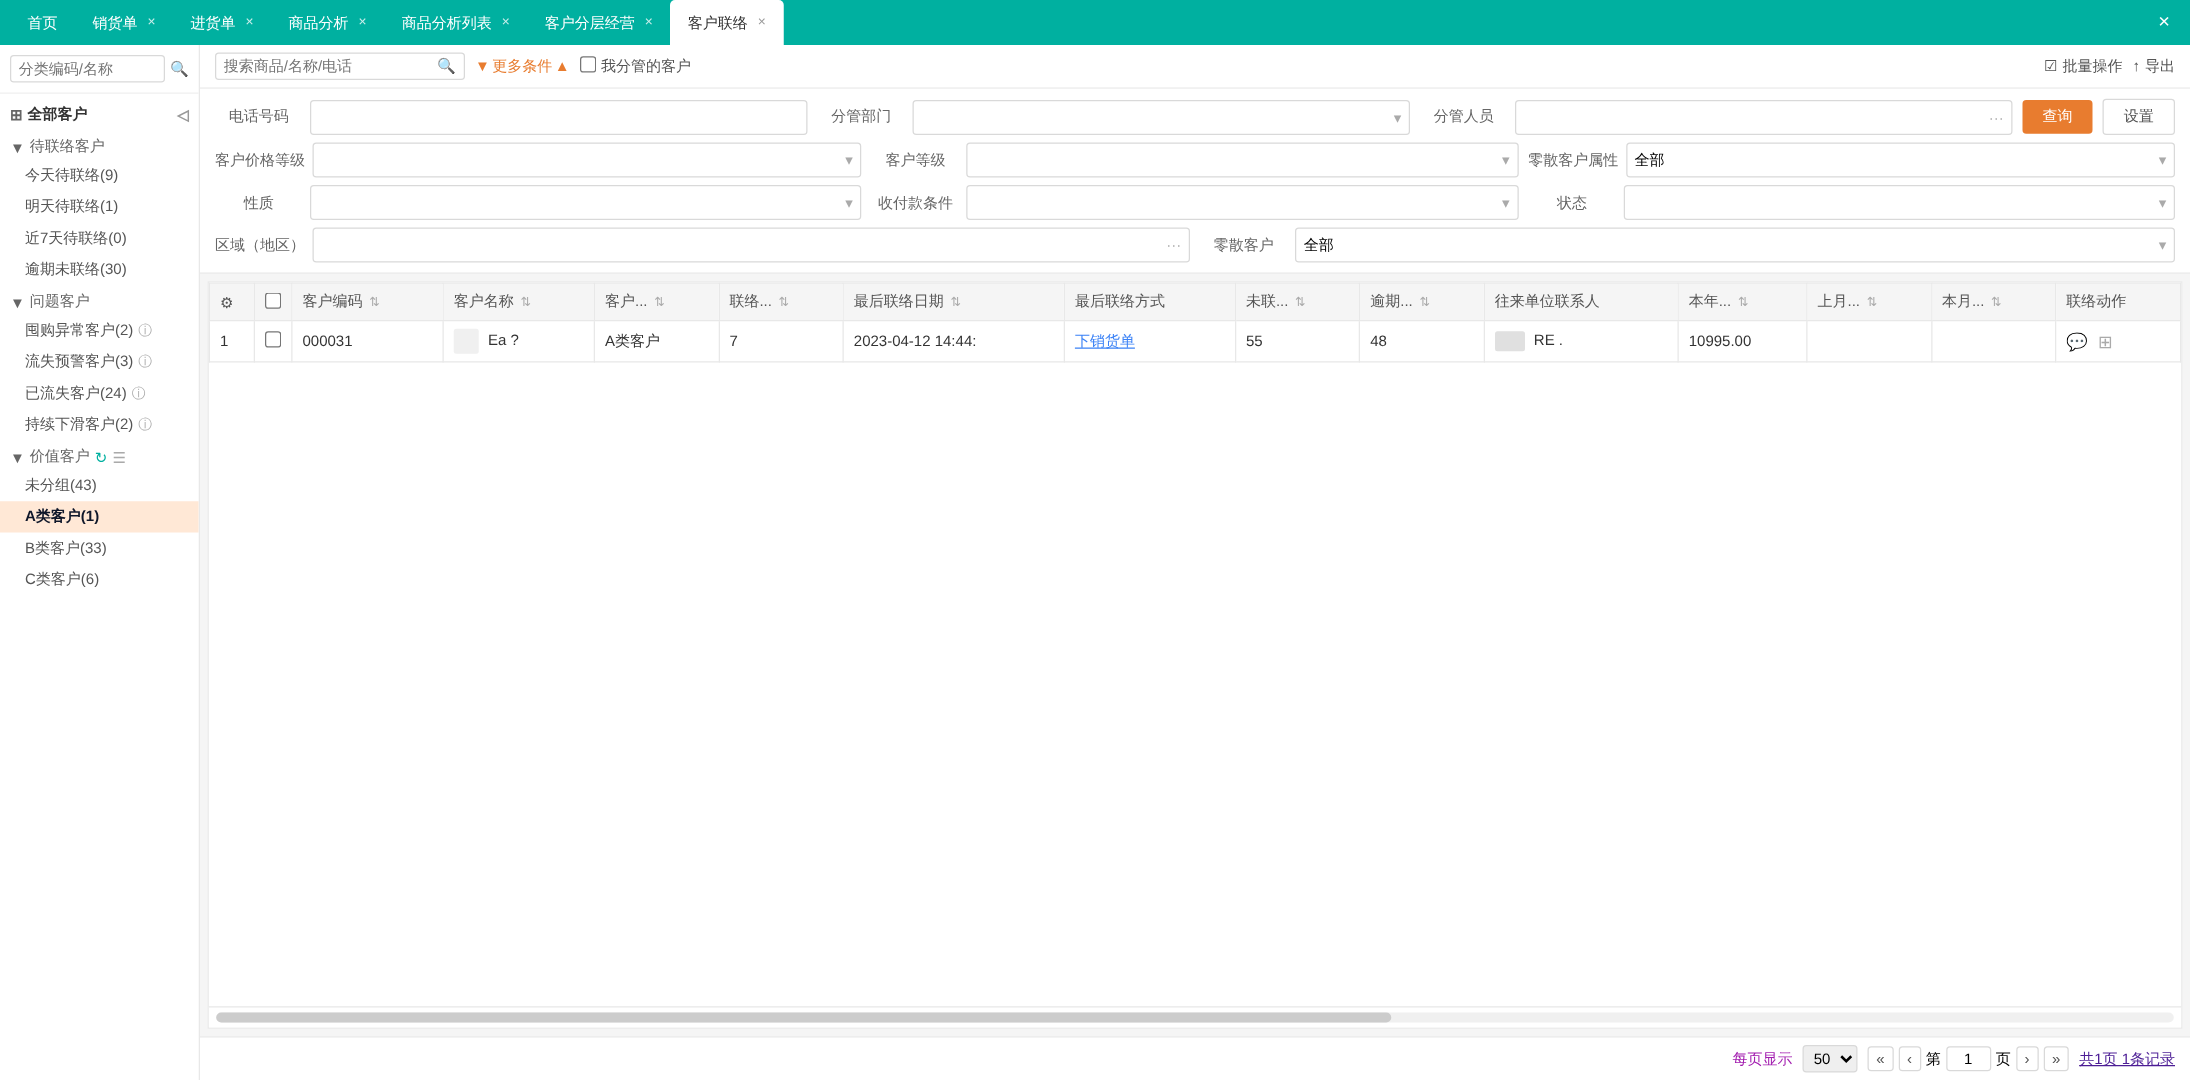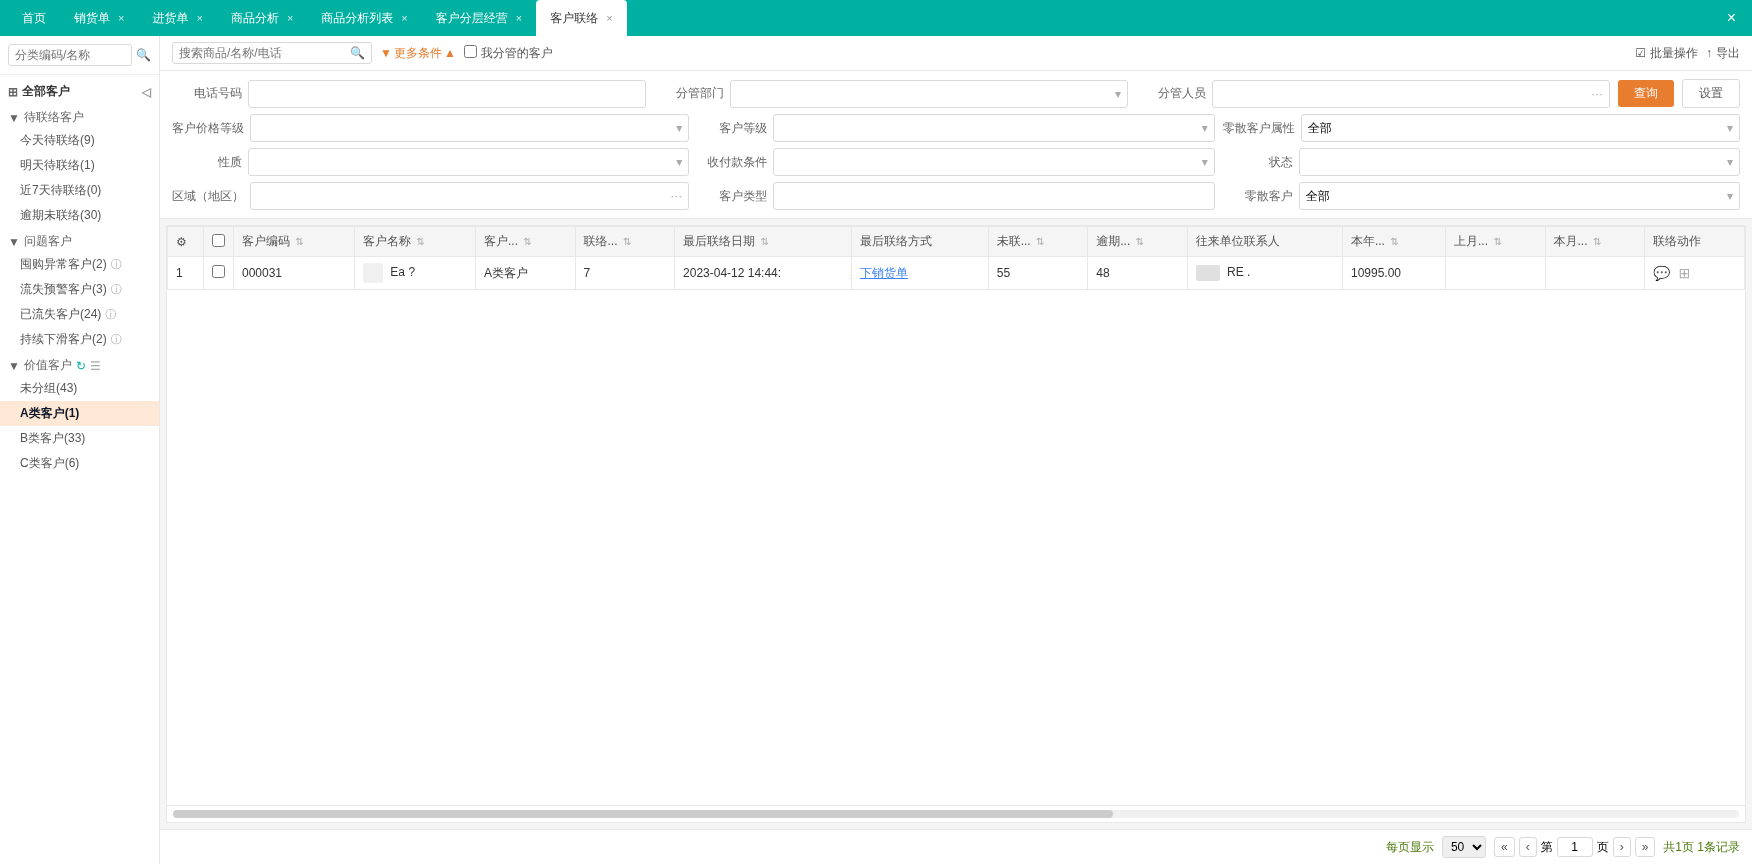--- a/index.html
+++ b/index.html
@@ -178,21 +178,21 @@
     .filter-field {
       display: flex;
       align-items: center;
       flex: 1;
       gap: 6px;
     }
     .filter-field label {
       color: #666;
       white-space: nowrap;
       min-width: 70px;
-      text-align: right;
+      text-align: center;
     }
     .filter-field .field-input {
       flex: 1;
       border: 1px solid #d9d9d9;
       border-radius: 3px;
       padding: 4px 6px;
       font-size: 12px;
       display: flex;
       align-items: center;
       justify-content: space-between;
@@ -242,21 +242,21 @@
     
     .pagination-bar {
       background: #fff;
       border-top: 1px solid #e8e8e8;
       padding: 6px 12px;
       display: flex;
       align-items: center;
       gap: 8px;
       justify-content: flex-end;
     }
-    .pagination-bar .page-size-label { color: #4d7c0f; margin-left: 24px; }
+    .pagination-bar .page-size-label { color: #a21caf; margin-left: 24px; }
     .page-size-select {
       border: 1px solid #d9d9d9;
       border-radius: 3px;
       padding: 2px 4px;
       font-size: 12px;
     }
     .page-nav { display: flex; align-items: center; gap: 4px; }
     .page-btn {
       border: 1px solid #d9d9d9;
       background: #fff;
@@ -266,21 +266,21 @@
       border-radius: 3px;
     }
     .page-btn:disabled { color: #ccc; cursor: default; }
     .page-input {
       border: 1px solid #d9d9d9;
       border-radius: 3px;
       width: 36px;
       text-align: center;
       padding: 2px 4px;
     }
-    .total-label { color: #4d7c0f; }
+    .total-label { color: #4c1d95; text-decoration: underline; }
 
     
     .scrollbar-container {
       background: #fff;
       padding: 4px 6px;
       border-top: 1px solid #e8e8e8;
     }
     .scrollbar-track {
       height: 8px;
       background: #f0f0f0;
@@ -504,24 +504,20 @@
         </div>
       </div>
 
       <div class="filter-row">
         <div class="filter-field">
           <label>区域（地区）</label>
           <div class="field-input">
             <span></span>
             <span class="dots">···</span>
           </div>
-        </div>
-        <div class="filter-field">
-          <label>客户类型</label>
-          <input type="text" class="field-input" style="flex: 1 1 0%; border: 1px solid rgb(217, 217, 217); border-radius: 3px; padding: 4px 6px; font-size: 12px;">
         </div>
         <div class="filter-field">
           <label>零散客户</label>
           <div class="field-input">
             <span>全部</span>
             <span class="caret">▾</span>
           </div>
         </div>
       </div>
     </div>

